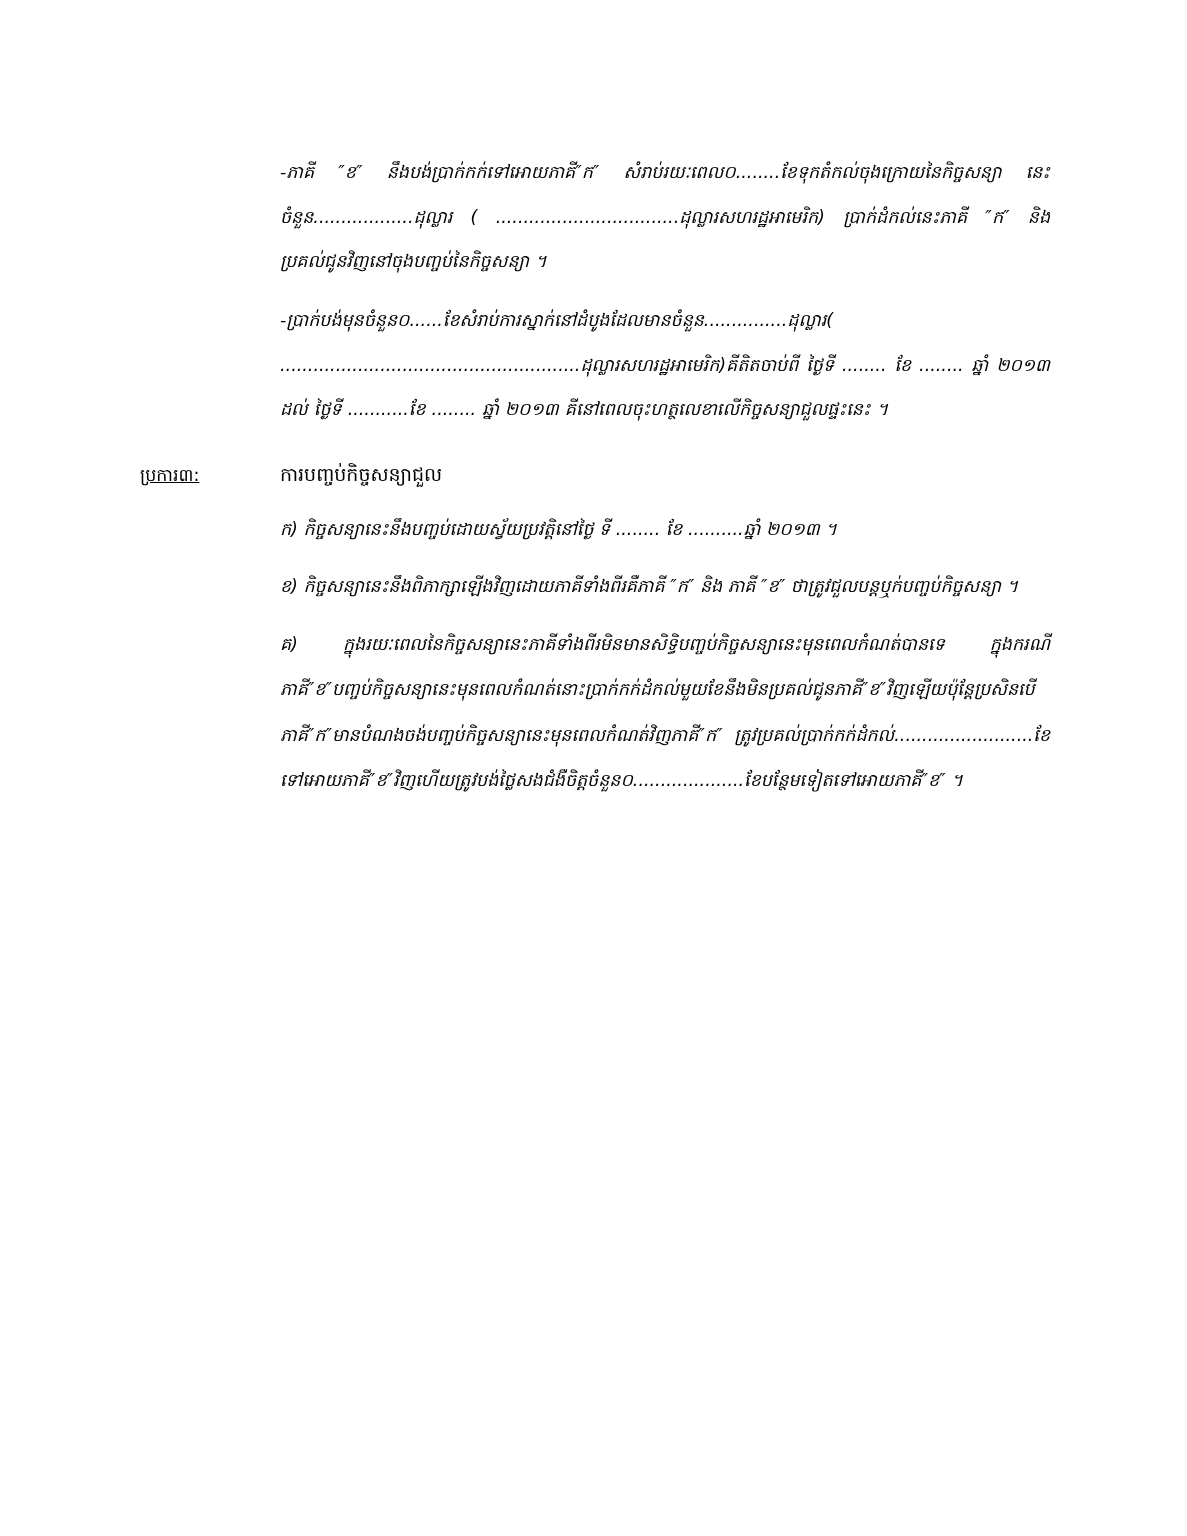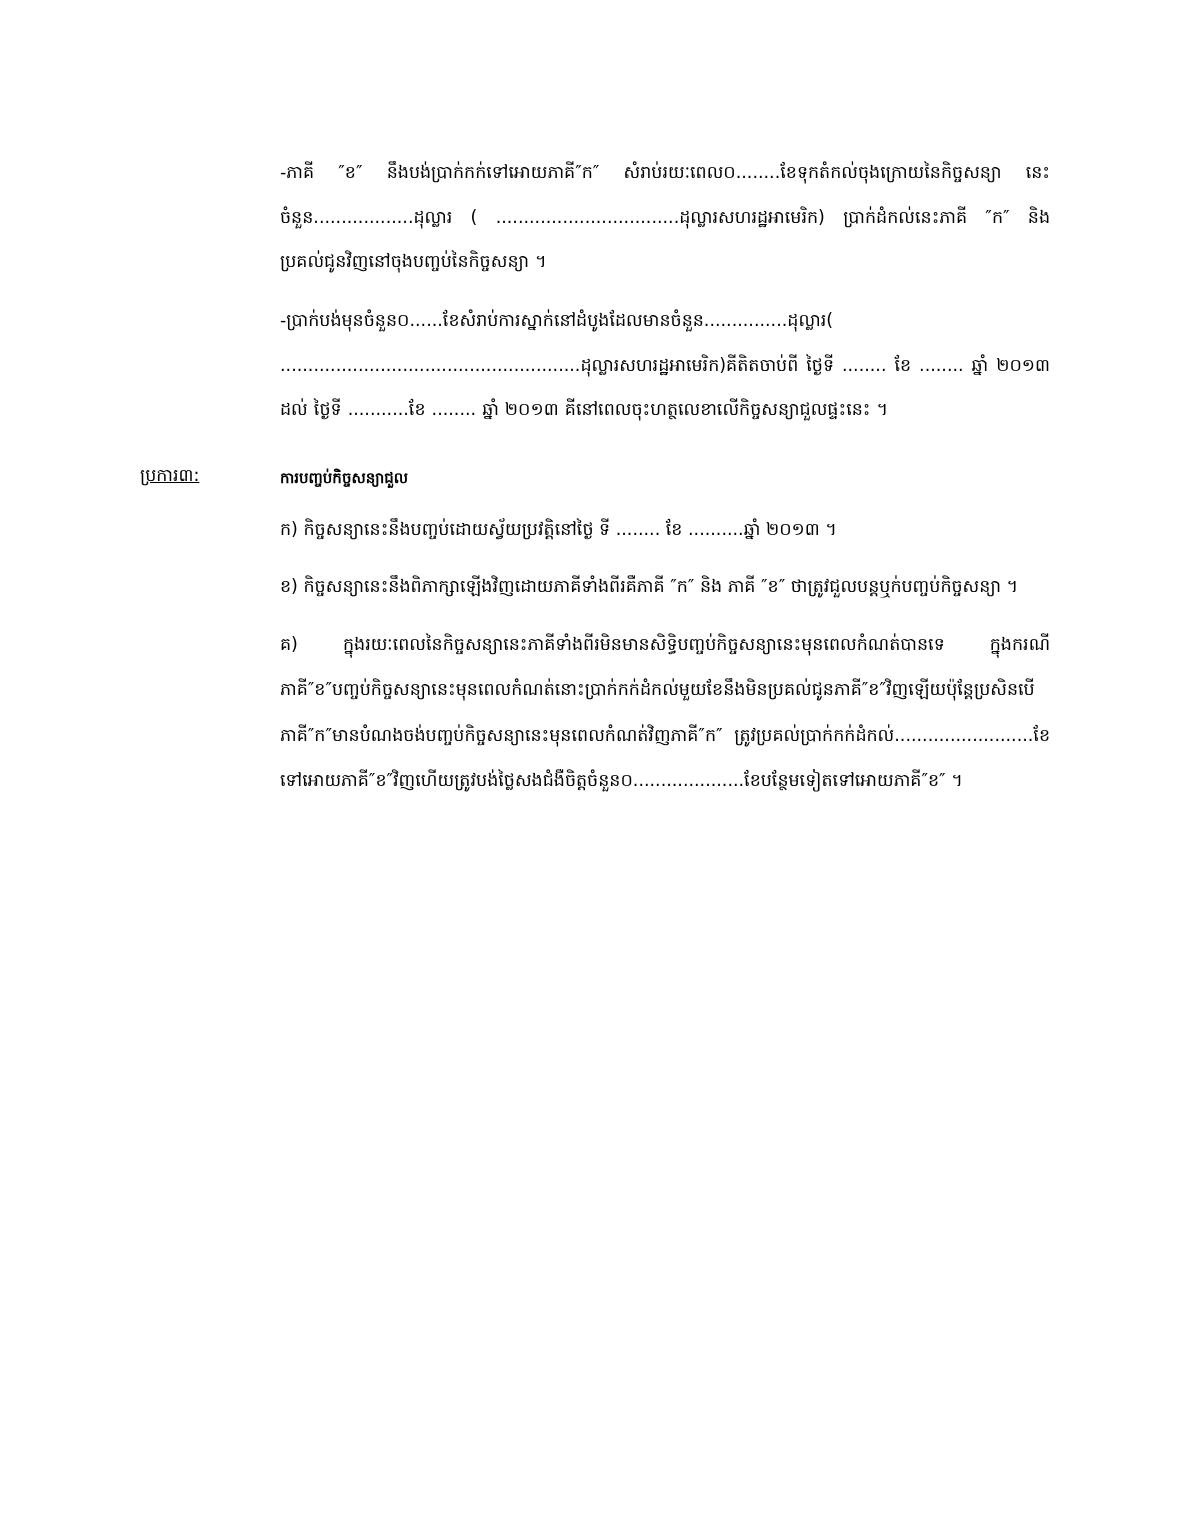--- a/index.html
+++ b/index.html
@@ -19,49 +19,50 @@
     position: absolute;
     top: 0; left: 0;
     width: 1187px;
     height: 1536px;
     box-sizing: border-box;
     padding: 150px 140px 100px 140px;
   }
   .doc-body {
     margin-left: 140px;
     width: 770px;
+    font-style: italic;
   }
   p.para {
     margin: 0 0 0 0;
     font-size: 17.5px;
     line-height: 2.55;
     text-align: justify;
     text-justify: inter-word;
     word-spacing: 0.5px;
   }
   p.gap {
     margin-bottom: 14px;
   }
   .section-row {
     display: flex;
-    align-items: flex-end;
+    align-items: center;
     margin-top: 30px;
     margin-bottom: 18px;
     margin-left: 0;
   }
   .section-label {
     width: 140px;
     flex: 0 0 140px;
     font-size: 17.5px;
     text-decoration: underline;
     padding-top: 2px;
   }
   .section-title {
-    font-size: 15px;
-    font-weight: bold;
+    font-size: 19px;
+    font-weight: normal;
   }
   .clause {
     font-size: 17.5px;
     line-height: 2.45;
     text-align: justify;
     margin: 0 0 14px 0;
   }
   .clause.loose {
     line-height: 2.6;
   }

